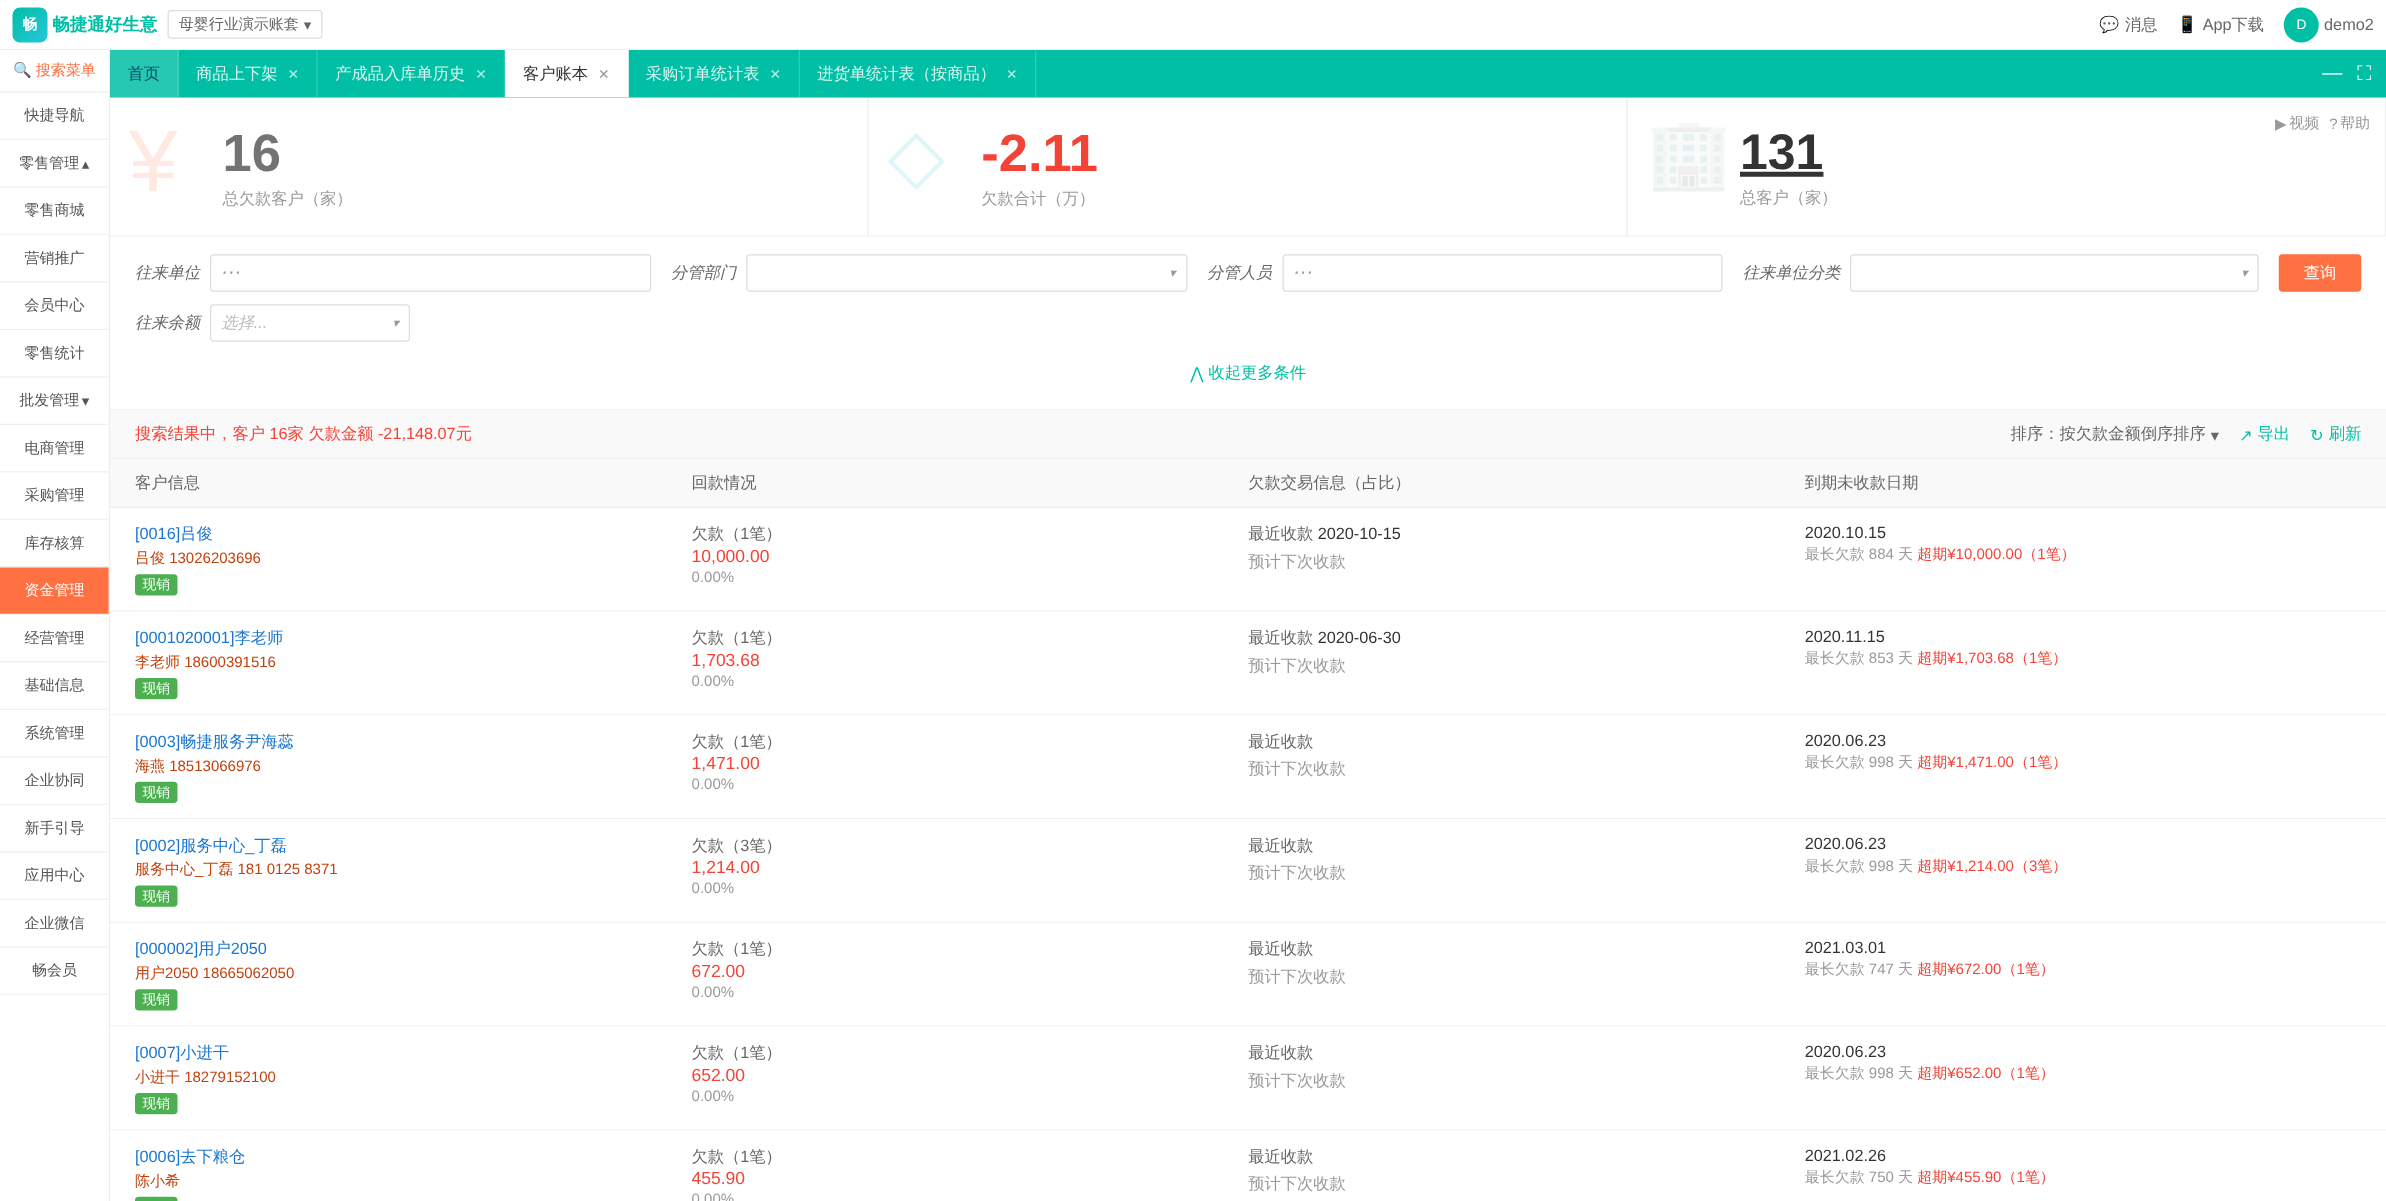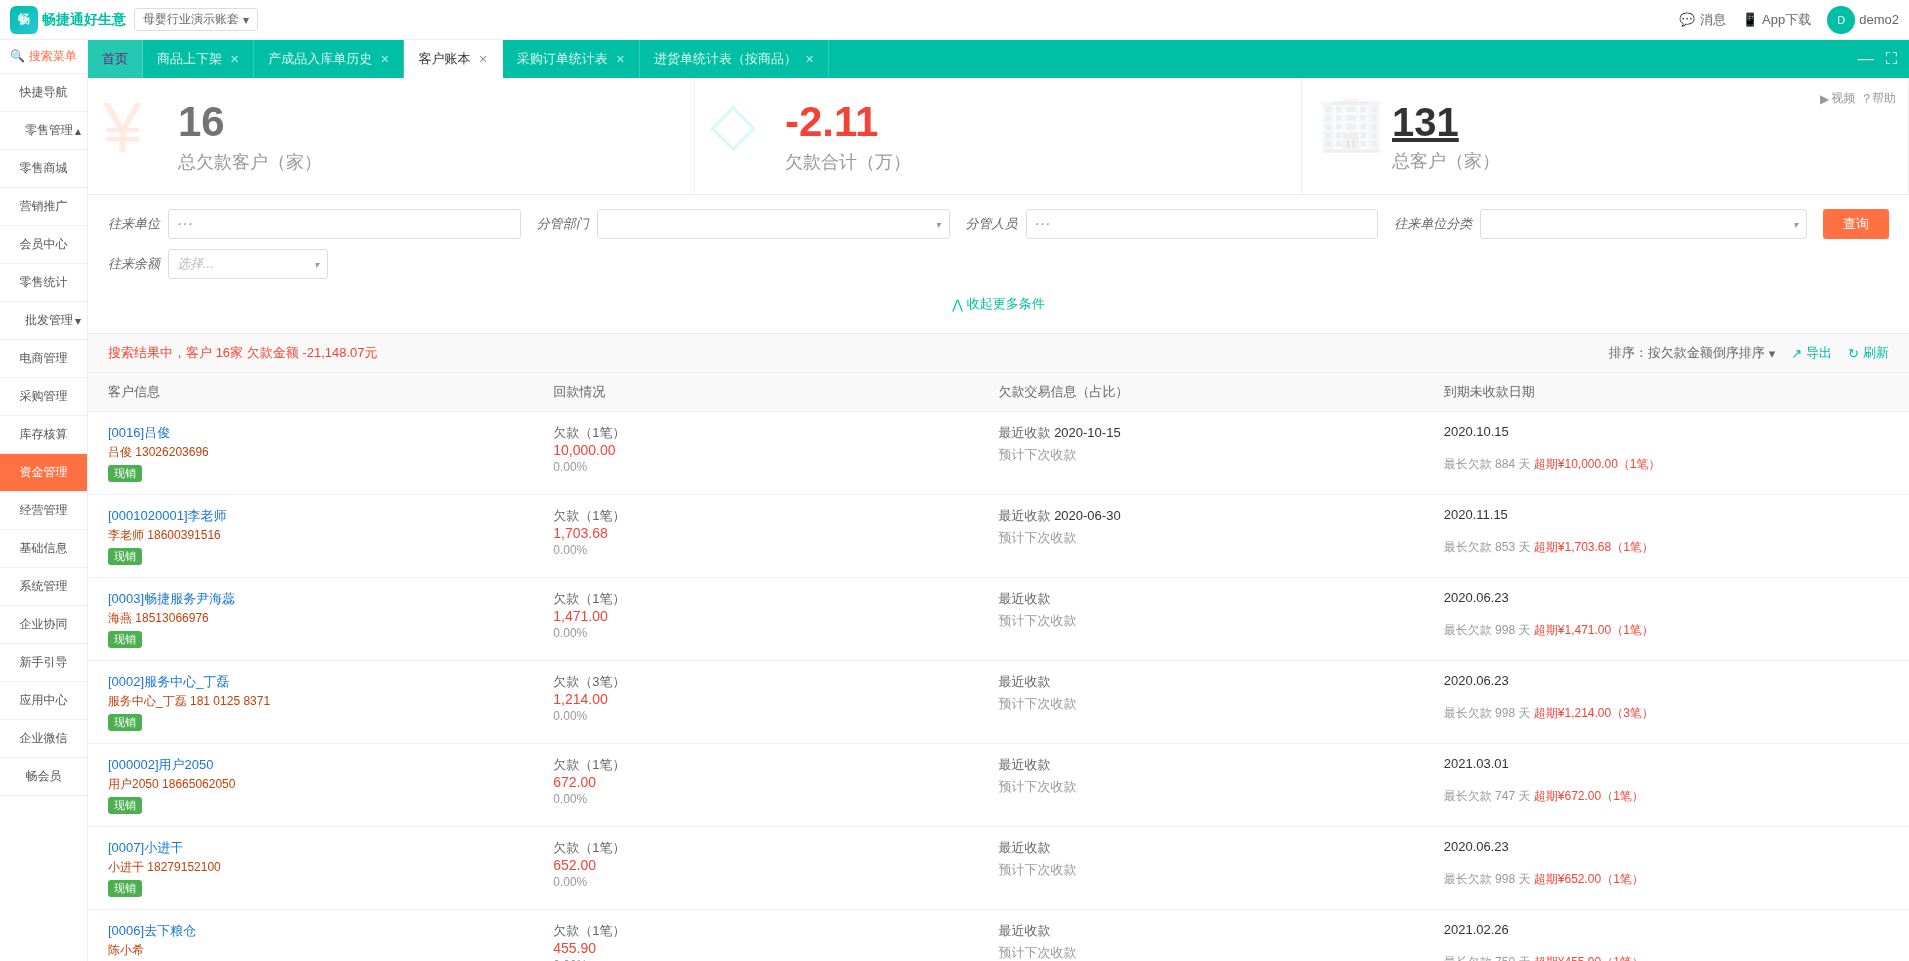--- a/index.html
+++ b/index.html
@@ -17,50 +17,50 @@
     .avatar { width: 28px; height: 28px; background: #00bfa5; border-radius: 50%; display: flex; align-items: center; justify-content: center; color: white; font-size: 11px; }
 
     
     .main-layout { display: flex; flex: 1; overflow: hidden; }
 
     
     .sidebar { width: 88px; background: #fff; border-right: 1px solid #eee; display: flex; flex-direction: column; overflow-y: auto; }
     .sidebar-search { padding: 8px 6px; font-size: 12px; color: #ff7043; text-align: center; cursor: pointer; border-bottom: 1px solid #eee; }
     .sidebar-item { padding: 10px 6px; text-align: center; font-size: 12px; color: #555; cursor: pointer; border-bottom: 1px solid #f0f0f0; }
     .sidebar-item.active { background: #ff7043; color: white; }
-    .sidebar-item-with-arrow { display: flex; align-items: center; justify-content: flex-end; gap: 2px; }
+    .sidebar-item-with-arrow { display: flex; align-items: center; justify-content: center; gap: 2px; }
 
     
     .content-area { flex: 1; display: flex; flex-direction: column; overflow: hidden; }
 
     
     .tab-bar { display: flex; align-items: center; background: #00bfa5; height: 38px; overflow: hidden; }
     .tab-item { display: flex; align-items: center; gap: 6px; padding: 0 14px; height: 38px; font-size: 13px; color: rgba(255,255,255,0.85); cursor: pointer; white-space: nowrap; border-right: 1px solid rgba(255,255,255,0.2); }
     .tab-item.active { background: #fff; color: #333; }
-    .tab-item.home { background: rgba(255,255,255,0.15); color: #701a75; }
+    .tab-item.home { background: rgba(255,255,255,0.15); color: #0c4a6e; }
     .tab-close { font-size: 11px; color: rgba(255,255,255,0.7); margin-left: 2px; }
     .tab-item.active .tab-close { color: #999; }
     .tab-bar-actions { margin-left: auto; display: flex; align-items: center; gap: 4px; padding: 0 8px; }
     .tab-action-btn { color: white; background: none; border: none; cursor: pointer; font-size: 16px; padding: 2px 4px; }
 
     
     .page-content { flex: 1; overflow-y: auto; background: #f5f5f5; }
 
     
     .stats-bar { display: flex; background: white; border-bottom: 1px solid #eee; }
     .stat-card { flex: 1; display: flex; align-items: center; padding: 20px 30px; gap: 20px; border-right: 1px solid #eee; position: relative; }
     .stat-icon { font-size: 48px; opacity: 0.15; position: absolute; left: 20px; }
     .stat-icon-yuan { color: #ff7043; }
     .stat-icon-diamond { color: #26c6da; }
     .stat-icon-building { color: #26c6da; }
     .stat-number-area { margin-left: 60px; }
     .stat-number { font-size: 42px; font-weight: bold; }
     .stat-number.red { color: #f44336; }
     .stat-number.orange { color: #737373; }
-    .stat-label { font-size: 18px; color: #999; margin-top: 4px; }
+    .stat-label { font-size: 13px; color: #999; margin-top: 4px; }
     .stat-help { position: absolute; top: 12px; right: 12px; display: flex; gap: 8px; font-size: 12px; color: #999; }
     .stat-help-item { display: flex; align-items: center; gap: 2px; cursor: pointer; }
 
     
     .filter-area { background: white; padding: 14px 20px; border-bottom: 1px solid #eee; }
     .filter-row { display: flex; align-items: center; gap: 16px; margin-bottom: 10px; }
     .filter-group { display: flex; align-items: center; gap: 8px; flex: 1; font-style: italic; }
     .filter-label { font-size: 13px; color: #666; white-space: nowrap; }
     .filter-input { flex: 1; border: 1px solid #ddd; border-radius: 3px; padding: 5px 8px; font-size: 13px; color: #333; display: flex; align-items: center; justify-content: space-between; min-height: 30px; cursor: pointer; }
     .filter-input-dots { color: #999; font-size: 16px; }
@@ -90,21 +90,21 @@
 
     .debt-amount { color: #f44336; font-size: 14px; font-weight: 500; margin-top: 0; }
     .debt-percent { color: #999; font-size: 12px; margin-top: 2px; }
     .debt-label { color: #666; font-size: 13px; }
 
     .collection-info { font-size: 13px; color: #666; }
     .collection-date { color: #333; }
     .collection-next { color: #999; margin-top: 4px; }
 
     .due-date { font-size: 13px; color: #333; }
-    .overdue-info { color: #999; font-size: 12px; margin-top: 17px; }
+    .overdue-info { color: #999; font-size: 12px; margin-top: 2px; }
     .overdue-link { color: #f44336; font-size: 12px; cursor: pointer; }
 
     
     .page-content::-webkit-scrollbar { width: 6px; }
     .page-content::-webkit-scrollbar-track { background: #f1f1f1; }
     .page-content::-webkit-scrollbar-thumb { background: #ccc; border-radius: 3px; }
   </style>
 </head>
 <body>
 

